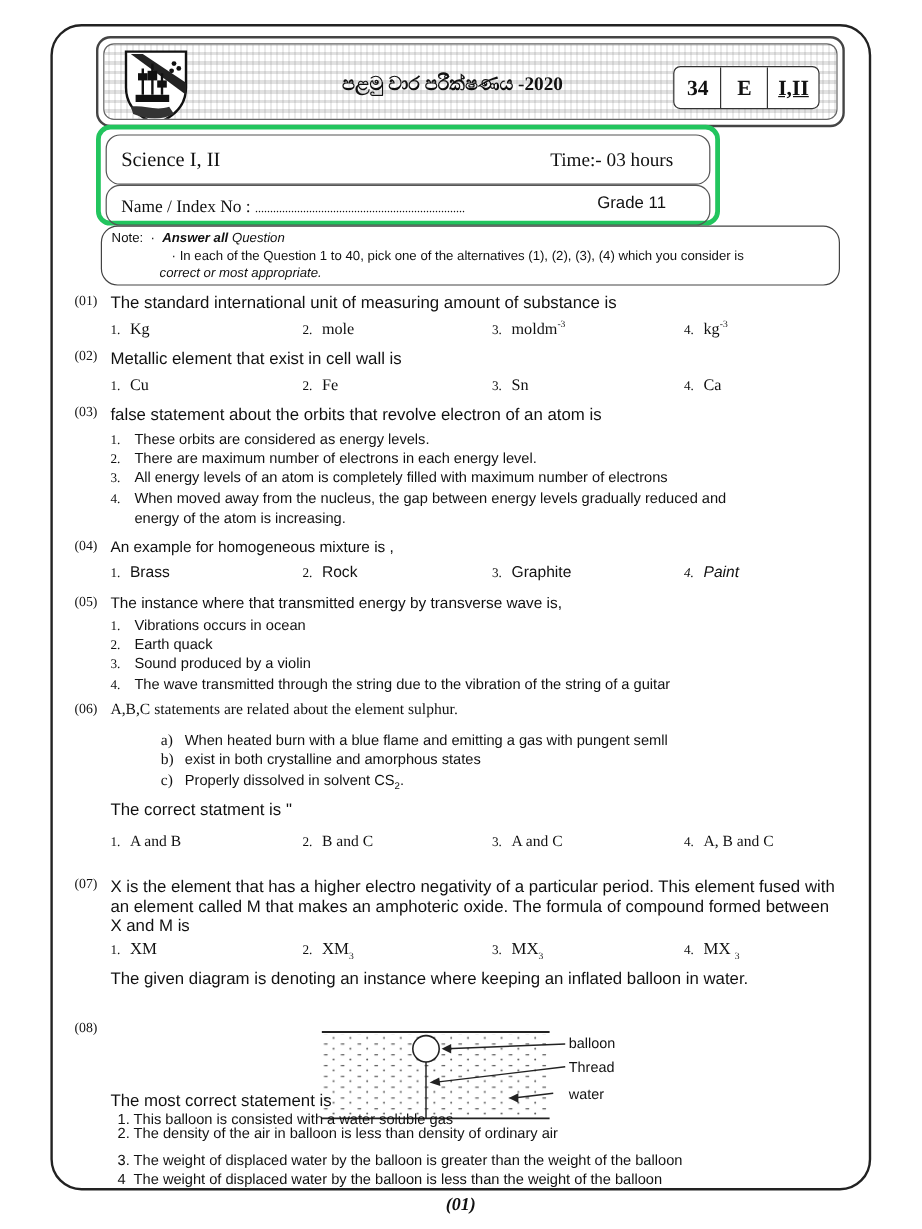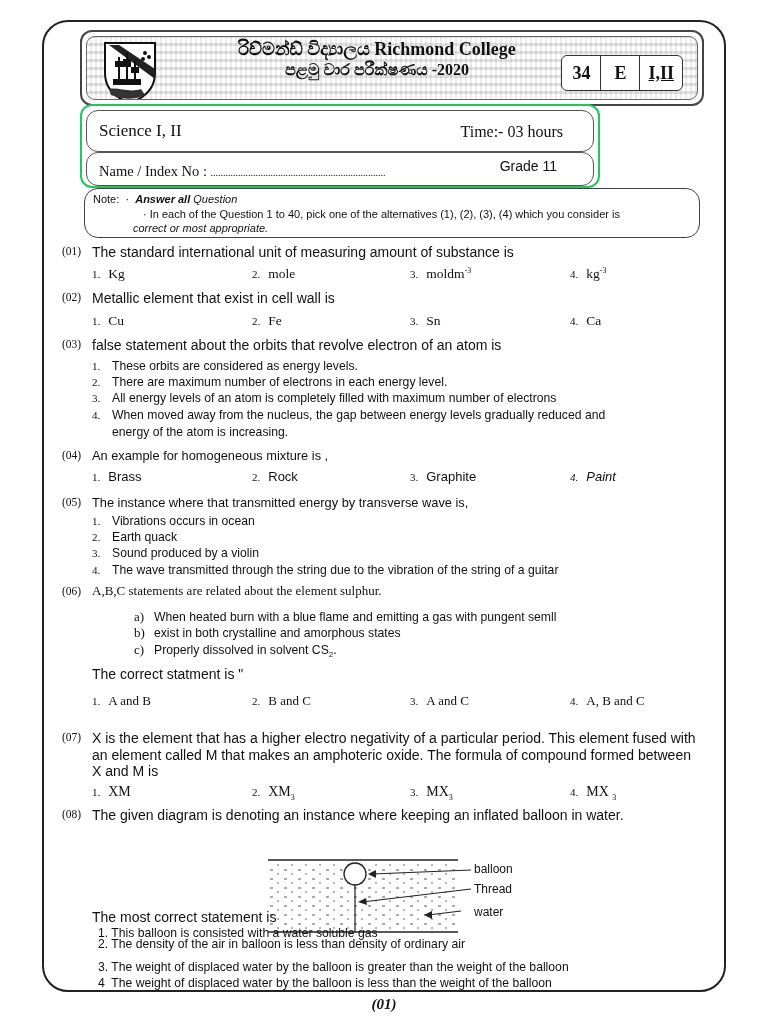--- a/index.html
+++ b/index.html
@@ -23,21 +23,21 @@
   .school-name { top:2px; font-size:18px; left:120px; right:150px; }
   .school-sub { top:24px; font-size:16px; left:120px; right:150px; }
   .exam-title { top:45px; font-size:19px; left:120px; right:150px; }
   .code-box { position:absolute; right:14px; top:18px; height:34px; display:flex;
     border:1.5px solid #333; border-radius:6px; background:#fff; overflow:hidden; }
   .code-cell { padding:0 8px; display:flex; align-items:center; justify-content:center;
     font-weight:bold; font-size:18px; border-right:1.5px solid #333; min-width:22px; }
   .code-cell:last-child { border-right:none;text-decoration:underline; }
 
   .info-wrap { position:absolute; left:80px; top:104px; width:520px; height:84px;
-    border:2px solid #22c55e; border-radius:12px; box-sizing:border-box; }
+    border:4px solid #22c55e; border-radius:12px; box-sizing:border-box; }
   .subject-box { position:absolute; left:4px; top:4px; right:4px; height:40px;
     border:1.5px solid #555; border-radius:12px; }
   .name-box { position:absolute; left:4px; top:46px; right:4px; height:32px;
     border:1.5px solid #555; border-radius:12px; }
   .subject { position:absolute; left:12px; top:10px; font-size:17px; }
   .time { position:absolute; right:30px; top:12px; font-size:16px; }
   .name-label { position:absolute; left:12px; top:10px; font-size:14.5px; }
   .grade { position:absolute; right:36px; top:5px; font-size:14px; }
 
   .note-box { position:absolute; left:84px; top:188px; width:616px; height:50px;
@@ -72,23 +72,20 @@
       <line x1="18" y1="18" x2="18" y2="40" stroke="#111" stroke-width="2"></line>
       <line x1="26" y1="14" x2="26" y2="40" stroke="#111" stroke-width="2"></line>
       <line x1="34" y1="22" x2="34" y2="40" stroke="#111" stroke-width="2"></line>
       <rect x="14" y="22" width="8" height="6" fill="#111"></rect>
       <rect x="22" y="20" width="8" height="8" fill="#111"></rect>
       <rect x="30" y="28" width="8" height="6" fill="#111"></rect>
       <circle cx="44" cy="14" r="2" fill="#111"></circle>
         <circle cx="48" cy="18" r="2" fill="#111"></circle>
         <circle cx="42" cy="20" r="2" fill="#111"></circle>
     </svg>
-    <div class="school-line school-name serif">
-      <span>රිච්මන්ඩ් විද්‍යාලය</span> <span>Richmond College</span>
-    </div>
     <div class="school-line school-sub serif">
       <span>පළමු වාර පරීක්ෂණය</span> <span>-2020</span>
     </div>
     <div class="code-box serif">
       <div class="code-cell">34</div>
       <div class="code-cell">E</div>
       <div class="code-cell">I,II</div>
     </div>
   </div>
 </div>
@@ -173,21 +170,21 @@
 <div class="q sans" style="left:92px; top:730px;">X is the element that has a higher electro negativity of a particular period. This element fused with</div>
 <div class="q sans" style="left:92px; top:747px;">an element called M that makes an amphoteric oxide.  The formula of compound formed between</div>
 <div class="q sans" style="left:92px; top:763px;">X and M is</div>
 <div class="opt-row serif" style="top:784px; font-size:14px;">
   <div class="opt" style="left:92px;"><span class="n">1.</span><span>XM</span></div>
   <div class="opt" style="left:252px;"><span class="n">2.</span><span>XM</span><sub>3</sub></div>
   <div class="opt" style="left:410px;"><span class="n">3.</span><span>MX</span><sub>3</sub></div>
   <div class="opt" style="left:570px;"><span class="n">4.</span><span>MX</span> <sub>3</sub></div>
 </div>
 
-<div class="qnum" style="left:62px; top:808px;">(08)</div>
+<div class="qnum" style="left:62px; top:851px;">(08)</div>
 <div class="q sans" style="left:92px; top:807px;">The given diagram is denoting an instance where keeping an inflated balloon in water.</div>
 
 <div class="diagram">
   <svg width="260" height="76" viewBox="0 0 260 76">
     <defs>
       <pattern id="water" width="14" height="9" patternUnits="userSpaceOnUse">
         <line x1="2" y1="3" x2="5" y2="3" stroke="#555" stroke-width="1"></line>
         <circle cx="10" cy="7" r="0.8" fill="#555"></circle>
       </pattern>
     </defs>

